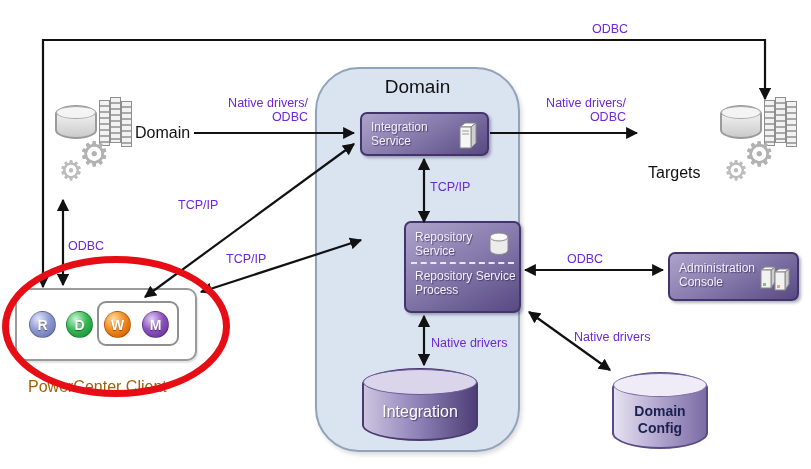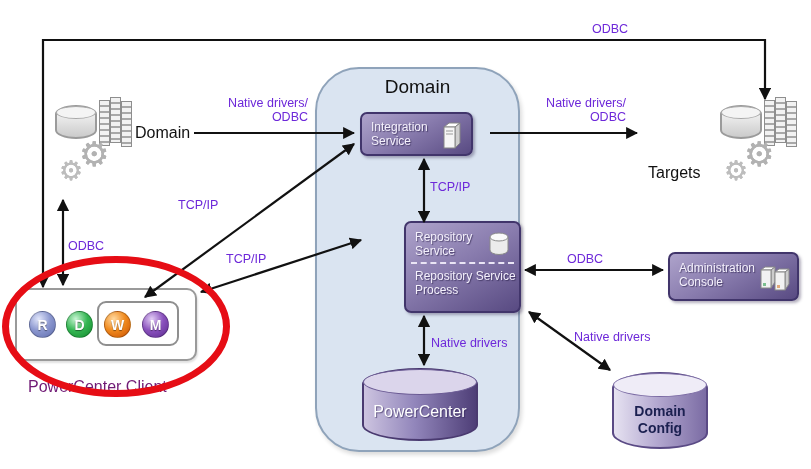--- a/index.html
+++ b/index.html
@@ -11,21 +11,21 @@
   .domain-box { left:315px; top:67px; width:205px; height:385px; background:#dae4f1;
                 border:2px solid #8fa3ba; border-radius:44px; z-index:1;
                 box-shadow:2px 3px 4px rgba(0,0,0,.14); box-sizing:border-box; }
   .domain-title { left:315px; top:76px; width:205px; text-align:center; font-size:19px; z-index:4; }
 
   
   .svc-box { background:linear-gradient(150deg,#aea3cb 0%,#897cae 45%,#584a82 100%);
              border:2px solid #41356b; border-radius:7px; color:#f4f0fc; font-size:12px;
              line-height:1.18; z-index:2; box-sizing:border-box;
              box-shadow:2px 2px 3px rgba(40,30,70,.35); text-shadow:1px 1px 1px rgba(30,20,60,.55); }
-  #is-box    { left:360px; top:112px; width:113px; height:44px; }
+  #is-box    { left:360px; top:112px; width:129px; height:44px; }
   #rs-box    { left:365px; top:221px; width:117px; height:92px;margin-left:39px; }
   #admin-box { left:668px; top:252px; width:131px; height:49px; }
   .svc-lbl   { position:absolute; left:9px; top:6px; }
   .svc-icon  { position:absolute; }
   .divider   { position:absolute; left:5px; right:5px; top:39px; border-top:2px dashed #eae5f5; }
 
   
   .cyl { border:2px solid #4a3a70; border-radius:50% / 16px; z-index:2; box-sizing:border-box; }
   .cyl::before { content:""; position:absolute; left:-1px; right:-1px; top:-1px; height:26px;
                  border-radius:50%; box-sizing:border-box; }
@@ -46,21 +46,21 @@
                 box-shadow:1px 2px 2px rgba(0,0,0,.12); }
   .inner-box  { left:97px; top:301px; width:82px; height:45px; background:#fff;
                 border:2px solid #8f8f8f; border-radius:9px; z-index:3; box-sizing:border-box; }
   .tool { width:27px; height:27px; border-radius:50%; top:311px; z-index:4; color:#fff;
           font-weight:bold; font-size:14px; display:flex; align-items:center; justify-content:center;
           text-shadow:0 1px 1px rgba(0,0,0,.45); border:1px solid rgba(0,0,0,.22); box-sizing:border-box; }
   #tool-r { left:29px;  background:radial-gradient(circle at 35% 28%, #e2e7fb 0%, #8b97cf 48%, #5f6dad 100%); }
   #tool-d { left:66px;  background:radial-gradient(circle at 35% 28%, #c9f5d4 0%, #35b653 48%, #118a2c 100%); }
   #tool-w { left:104px; background:radial-gradient(circle at 35% 28%, #ffd9a0 0%, #f08a1e 48%, #c94f00 100%); }
   #tool-m { left:142px; background:radial-gradient(circle at 35% 28%, #e2cdf5 0%, #8a52bd 48%, #5c2b8f 100%); }
-  .pc-label { left:28px; top:378px; font-size:16px; color:#701a75; z-index:4; }
+  .pc-label { left:28px; top:378px; font-size:16px; color:#a16207; z-index:4; }
 
   .red-ellipse { left:2px; top:256px; width:228px; height:141px; border:7px solid #e60d15;
                  border-radius:50%; z-index:6; pointer-events:none; box-sizing:border-box; }
 
   
   .rlabel { color:#6d28d9; font-size:12.5px; z-index:4; line-height:1.15; white-space:nowrap; }
   .center { text-align:right; white-space:normal; }
   #lbl-odbc-top    { left:570px; top:22px;  width:80px;  text-align:center; }
   #lbl-nd-left     { left:212px; top:96px;  width:96px; }
   #lbl-nd-right    { left:530px; top:96px;  width:96px; }
@@ -144,21 +144,21 @@
     <div class="svc-lbl" style="width:82px; top:7px;">Repository Service</div>
     <svg class="svc-icon" style="right:8px; top:8px;" width="24" height="26" viewBox="0 0 24 26">
       <path d="M3,6 L3,19 A9,4.5 0 0 0 21,19 L21,6" fill="#ececec" stroke="#8a8a8a"></path>
       <ellipse cx="12" cy="6" rx="9" ry="4" fill="#fafafa" stroke="#8a8a8a"></ellipse>
     </svg>
     <div class="divider"></div>
     <div class="svc-lbl" style="top:46px; width:102px;">Repository Service Process</div>
   </div>
 
   <div class="abs cyl" id="repo-cyl">
-    <div class="cyl-lbl">PowerCenter</div>
+    <div class="cyl-lbl">Integration</div>
   </div>
 
   <div class="abs svc-box" id="admin-box">
     <div class="svc-lbl" style="width:92px; top:7px;">Administration Console</div>
     <svg class="svc-icon" style="right:5px; top:8px;" width="34" height="34" viewBox="0 0 34 34">
       <polygon points="3,8 7,5 17,5 13,8" fill="#ffffff" stroke="#888"></polygon>
       <polygon points="13,8 17,5 17,20 13,26" fill="#cccccc" stroke="#888"></polygon>
       <rect x="3" y="8" width="10" height="18" fill="#f2f2f2" stroke="#888"></rect>
       <polygon points="17,10 21,7 31,7 27,10" fill="#ffffff" stroke="#888"></polygon>
       <polygon points="27,10 31,7 31,22 27,28" fill="#cccccc" stroke="#888"></polygon>

